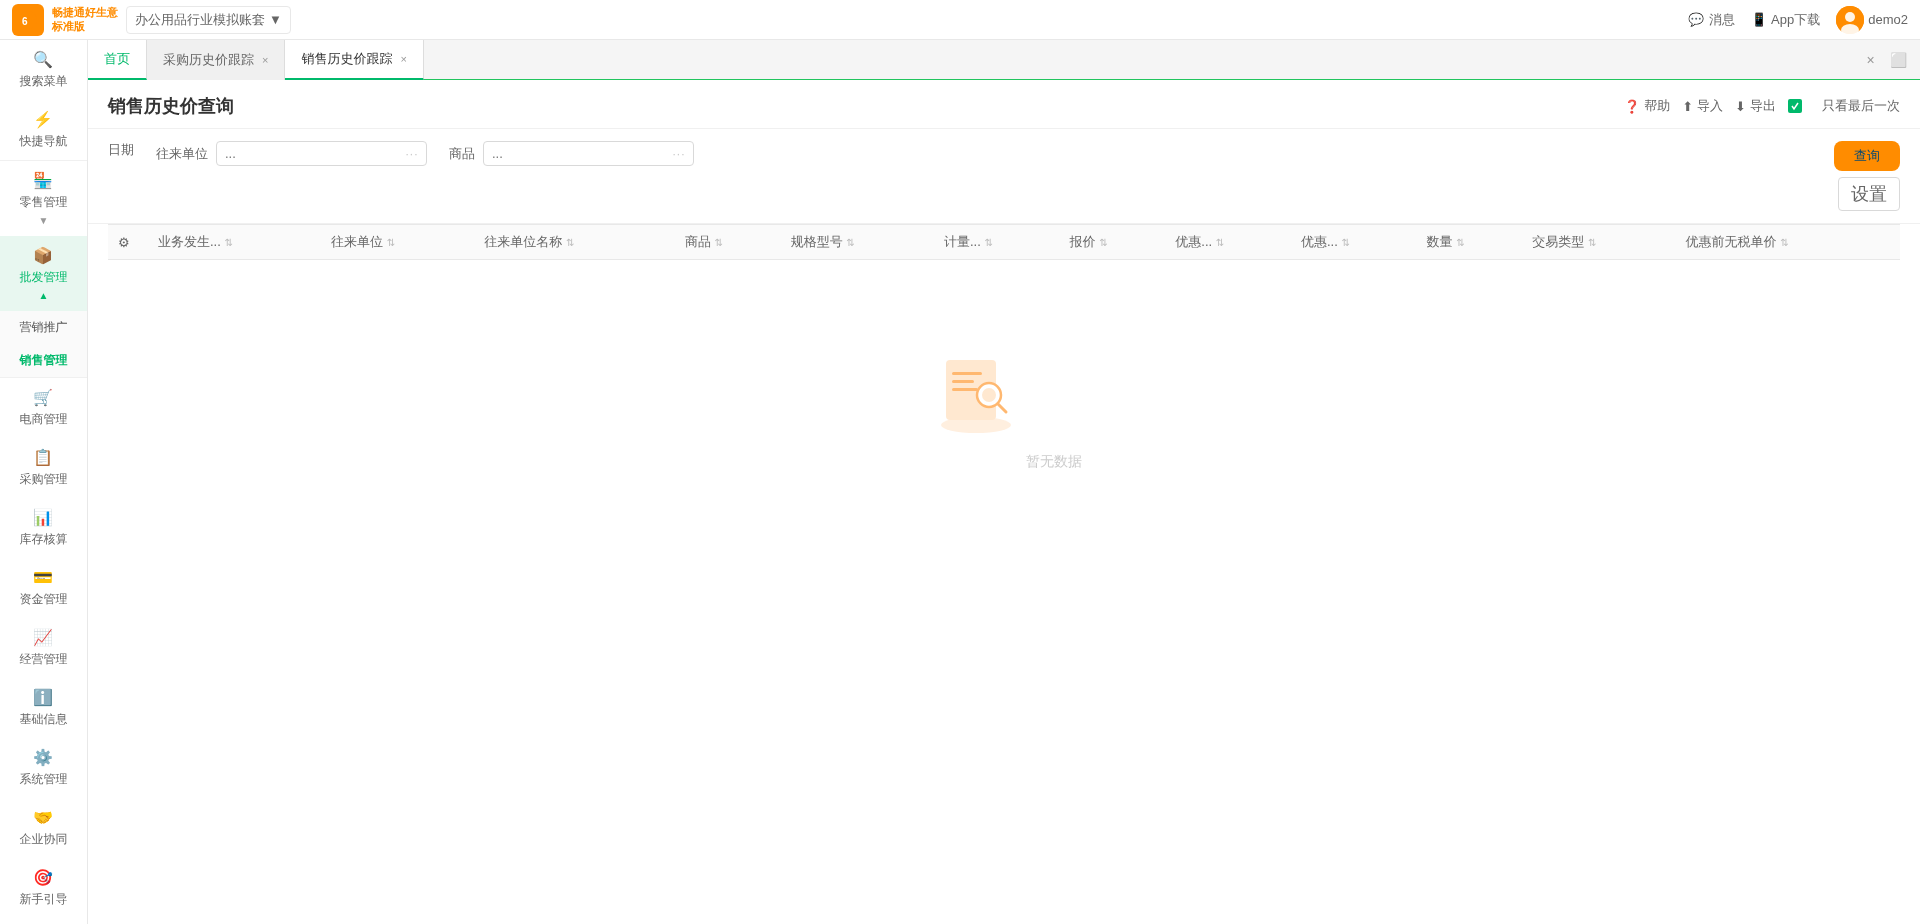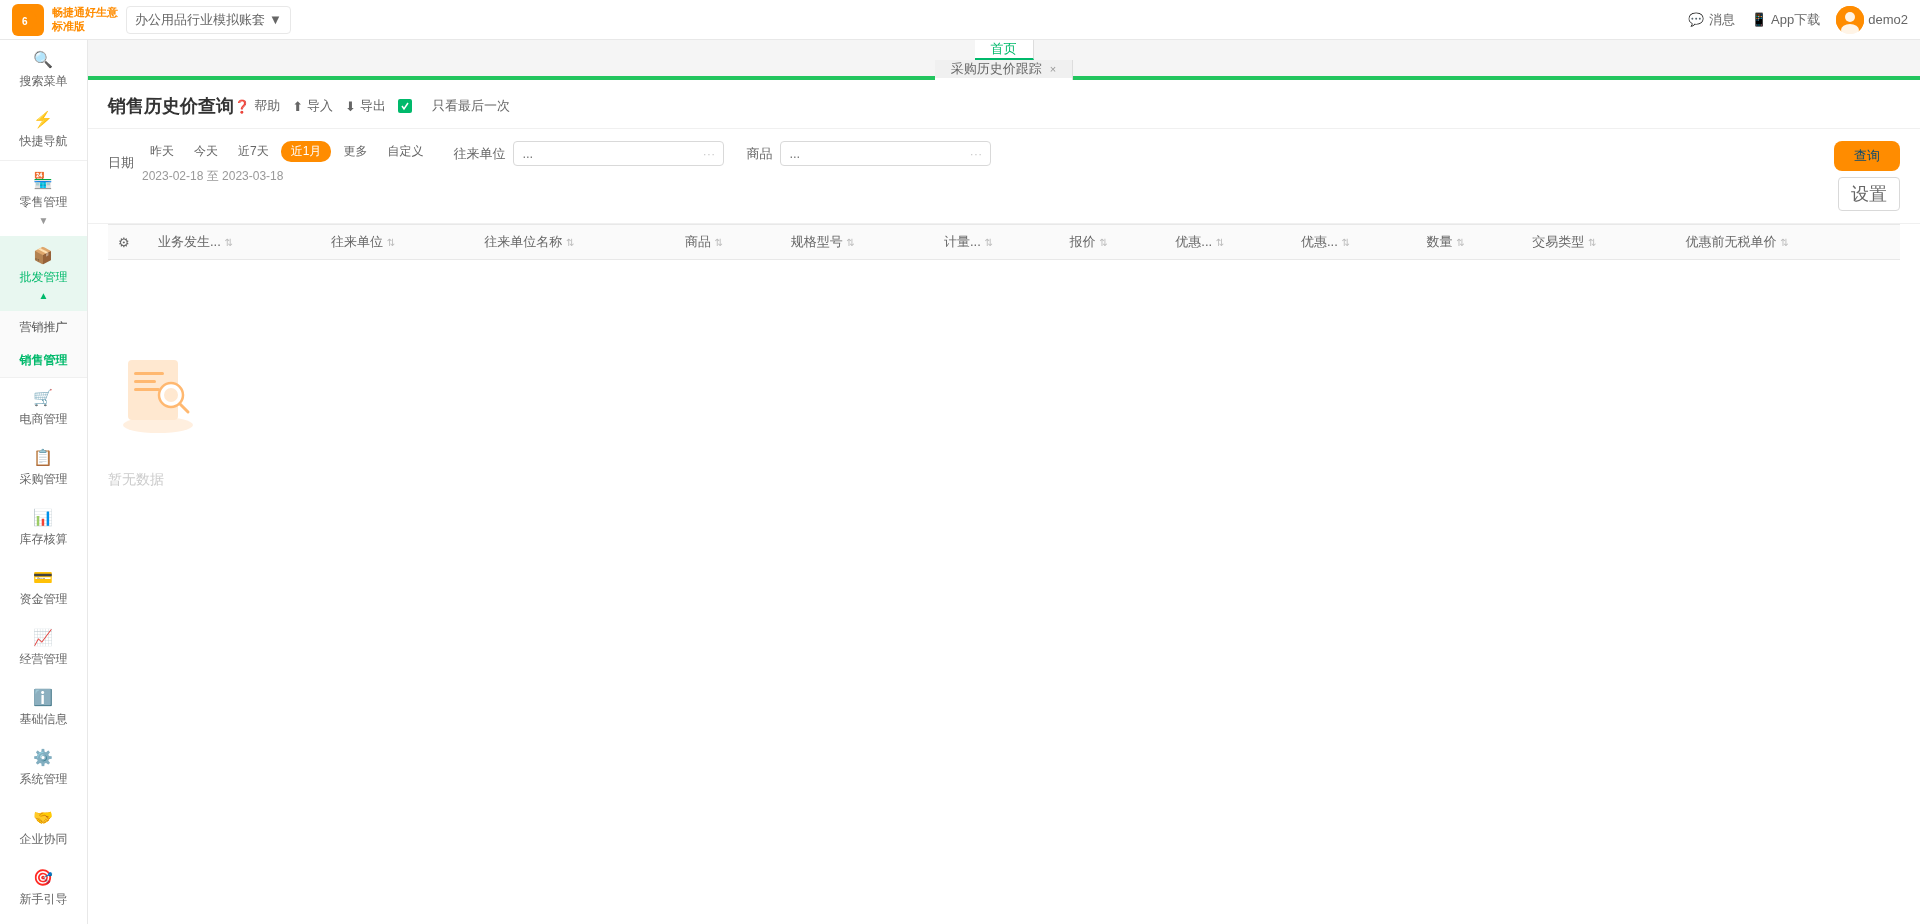--- a/index.html
+++ b/index.html
@@ -32,31 +32,31 @@
     .sidebar { width: 88px; background: #fff; border-right: 1px solid #e8e8e8; display: flex; flex-direction: column; overflow-y: auto; flex-shrink: 0; }
     .sidebar-item { padding: 10px 4px; text-align: center; cursor: pointer; color: #666; font-size: 12px; display: flex; flex-direction: column; align-items: center; gap: 4px; border-bottom: none; }
     .sidebar-item .icon { font-size: 16px; }
     .sidebar-sub-item { padding: 8px 4px; text-align: center; cursor: pointer; color: #555; font-size: 12px; background: #fafafa; }
     .sidebar-sub-item.active { color: #00b96b; font-weight: bold; }
 
     
     .content-area { flex: 1; display: flex; flex-direction: column; overflow: hidden; }
 
     
-    .tab-bar { height: 40px; background: #f5f5f5; display: flex; align-items: center; border-bottom: 4px solid #22c55e; flex-shrink: 0; flex-direction: column; }
+    .tab-bar { height: 40px; background: #f5f5f5; display: flex; align-items: center; border-bottom: 1px solid #22c55e; flex-shrink: 0; }
     .tab { padding: 0 16px; height: 40px; display: flex; align-items: center; gap: 6px; cursor: pointer; font-size: 13px; color: #666; border-right: 1px solid #ddd; background: #f0f0f0; }
     .tab.home { background: #fff; color: #00b96b; border-bottom: 2px solid #00b96b; }
     .tab.active { background: #fff; color: #333; }
     .tab .close-btn { font-size: 11px; color: #999; cursor: pointer; margin-left: 2px; }
 
     
     .page-content { flex: 1; background: #fff; overflow: auto; padding: 0; }
 
     
-    .page-header { padding: 14px 20px 10px; display: flex; align-items: center; border-bottom: 1px solid #f0f0f0; }
+    .page-header { padding: 14px 20px 10px; display: flex; align-items: center; justify-content: space-between; border-bottom: 1px solid #f0f0f0; }
     .page-title { font-size: 18px; font-weight: bold; color: #333; }
     .page-header-actions { display: flex; align-items: center; gap: 12px; font-size: 13px; color: #666; }
     .header-action { display: flex; align-items: center; gap: 4px; cursor: pointer; }
     .checkbox-label { display: flex; align-items: center; gap: 20px; cursor: pointer; }
     .checkbox-checked { width: 14px; height: 14px; background: #00b96b; border-radius: 2px; display: flex; align-items: center; justify-content: center; }
 
     
     .filter-bar { padding: 12px 20px; border-bottom: 1px solid #f0f0f0; display: flex; align-items: center; gap: 20px; flex-wrap: wrap; }
     .filter-group { display: flex; align-items: center; gap: 8px; }
     .filter-label { color: #666; font-size: 13px; white-space: nowrap; }
@@ -71,21 +71,21 @@
     .settings-btn { background: #fff; color: #666; border: 1px solid #d9d9d9; padding: 4px 12px; border-radius: 4px; cursor: pointer; font-size: 18px; }
 
     
     .table-container { padding: 0 20px; }
     .data-table { width: 100%; border-collapse: collapse; font-size: 13px; }
     .data-table th { background: #fafafa; border-bottom: 1px solid #e8e8e8; border-top: 1px solid #e8e8e8; padding: 8px 10px; color: #666; font-weight: normal; text-align: left; white-space: nowrap; }
     .data-table th .sort-icon { color: #bbb; font-size: 10px; }
     .settings-col { width: 40px; }
 
     
-    .empty-state { display: flex; flex-direction: column; align-items: flex-start; justify-content: center; padding: 80px 0; color: #ccc; }
+    .empty-state { display: flex; flex-direction: row; align-items: flex-end; justify-content: center; padding: 80px 0; color: #ccc; }
     .empty-text { font-size: 14px; color: #ccc; }
 
     .tab-bar-end { margin-left: auto; display: flex; align-items: center; gap: 8px; padding-right: 8px; }
     .tab-bar-end-btn { cursor: pointer; color: #999; font-size: 14px; padding: 4px; }
 
     .filter-row { display: flex; align-items: flex-start; gap: 22px; width: 100%; }
     .filter-col { display: flex; flex-direction: column; gap: 4px; }
     .filter-actions-col { margin-left: auto; display: flex; flex-direction: column; gap: 6px; align-items: flex-end; }
   </style>
 </head>
@@ -244,31 +244,20 @@
             <span>只看最后一次</span>
           </div>
         </div>
       </div>
 
       <div class="filter-bar">
         <div class="filter-row">
 
           <div class="filter-group">
             <span class="filter-label">日期</span>
-            <div class="filter-col">
-              <div class="date-tabs">
-                <span class="date-tab">昨天</span>
-                <span class="date-tab">今天</span>
-                <span class="date-tab">近7天</span>
-                <span class="date-tab active" style="background:#ff8c00;color:#fff;padding:2px 10px;border-radius:10px;">近1月</span>
-                <span class="date-tab">更多</span>
-                <span class="date-tab">自定义</span>
-              </div>
-              <div class="date-range">2023-02-18 至 2023-03-18</div>
-            </div>
           </div>
 
           <div class="filter-group">
             <span class="filter-label">往来单位</span>
             <div class="filter-input">
               <input type="text" style="width: 180px;" placeholder="...">
               <span class="dots">···</span>
             </div>
           </div>
 

